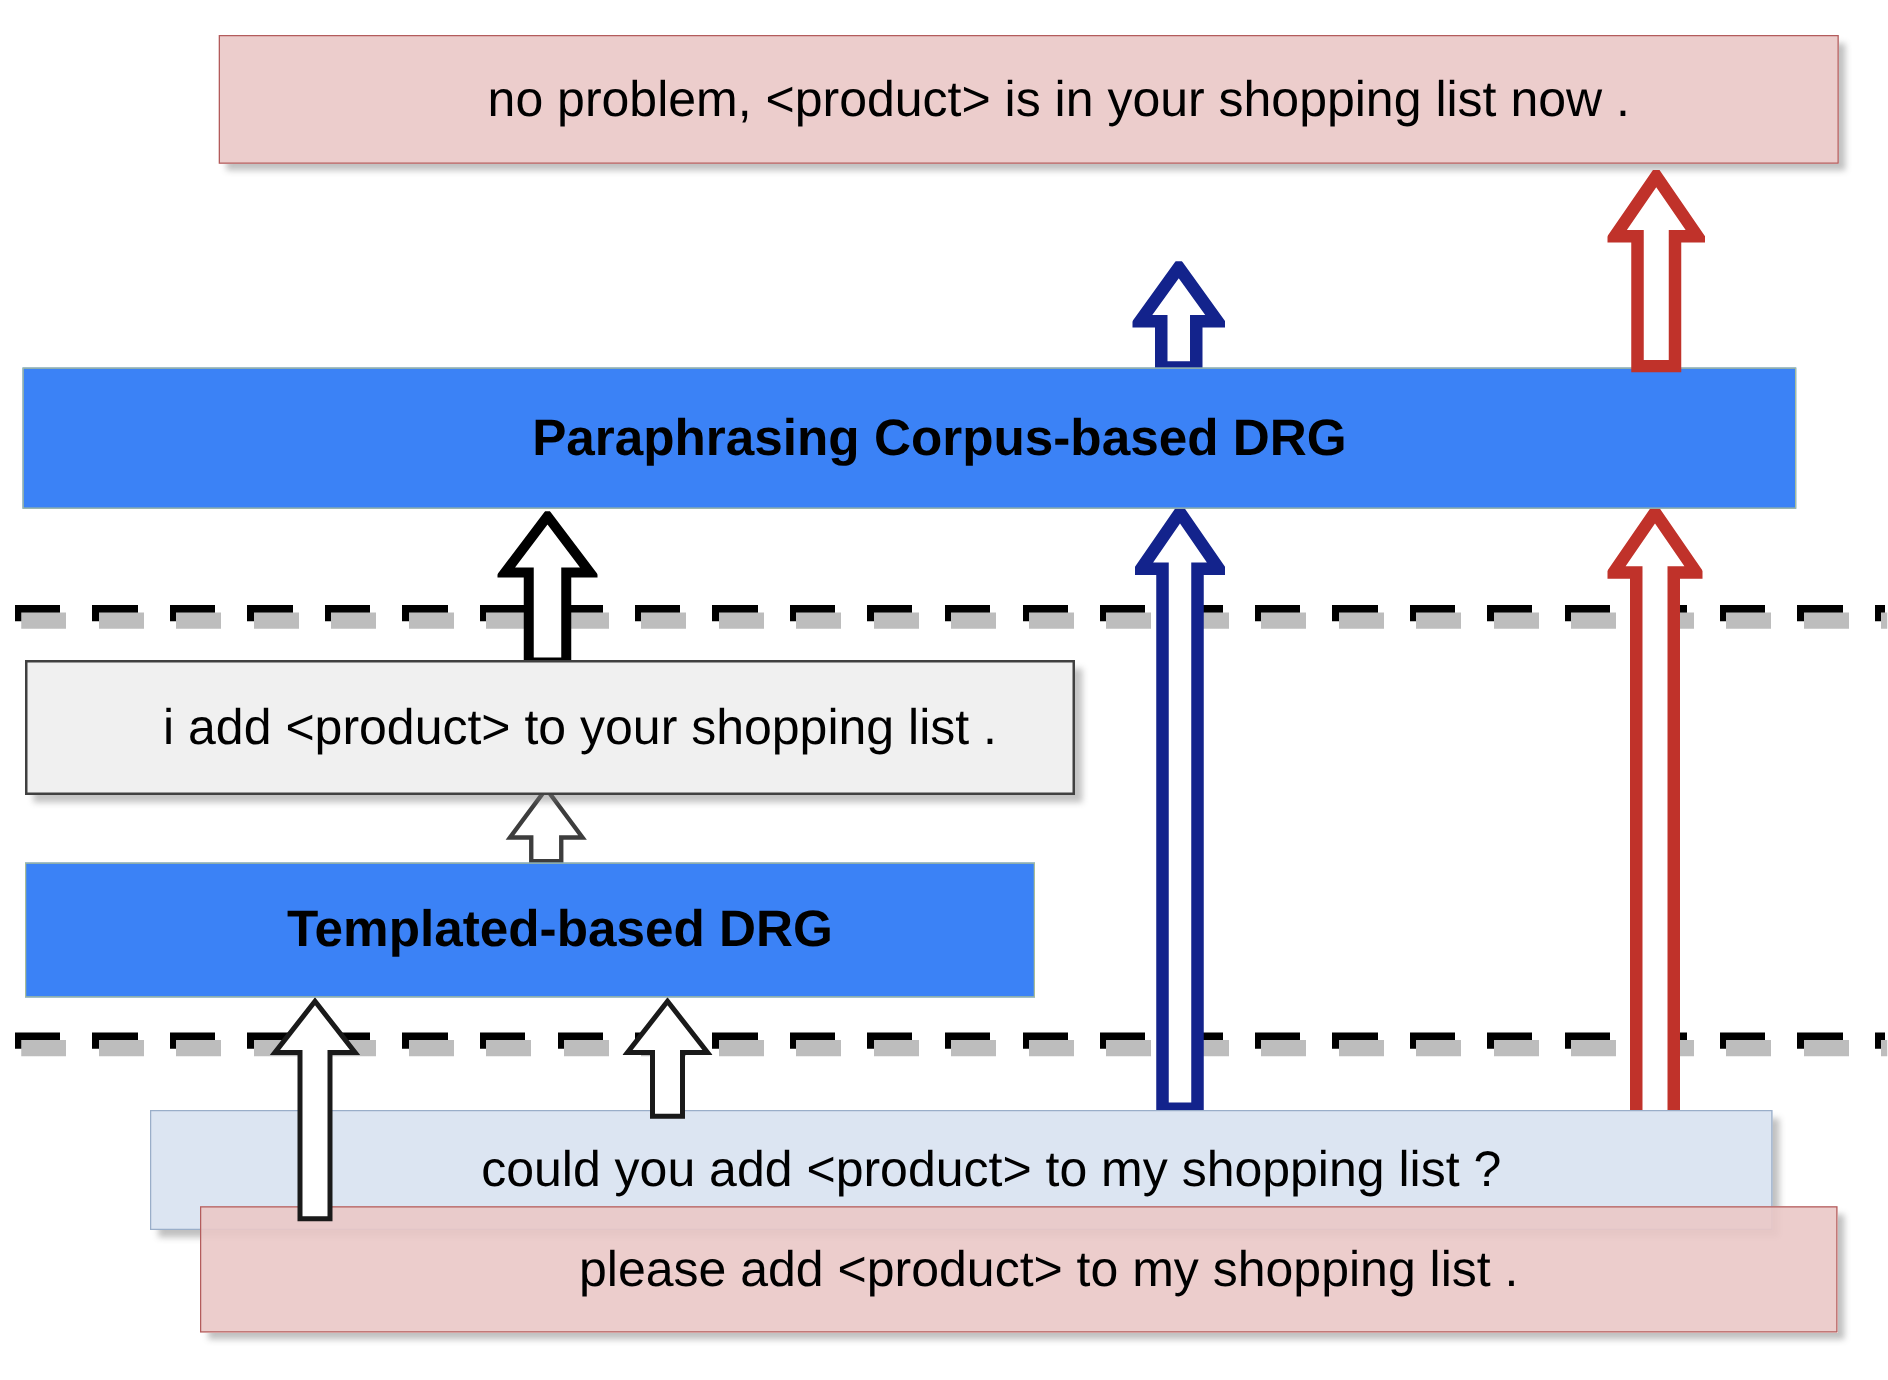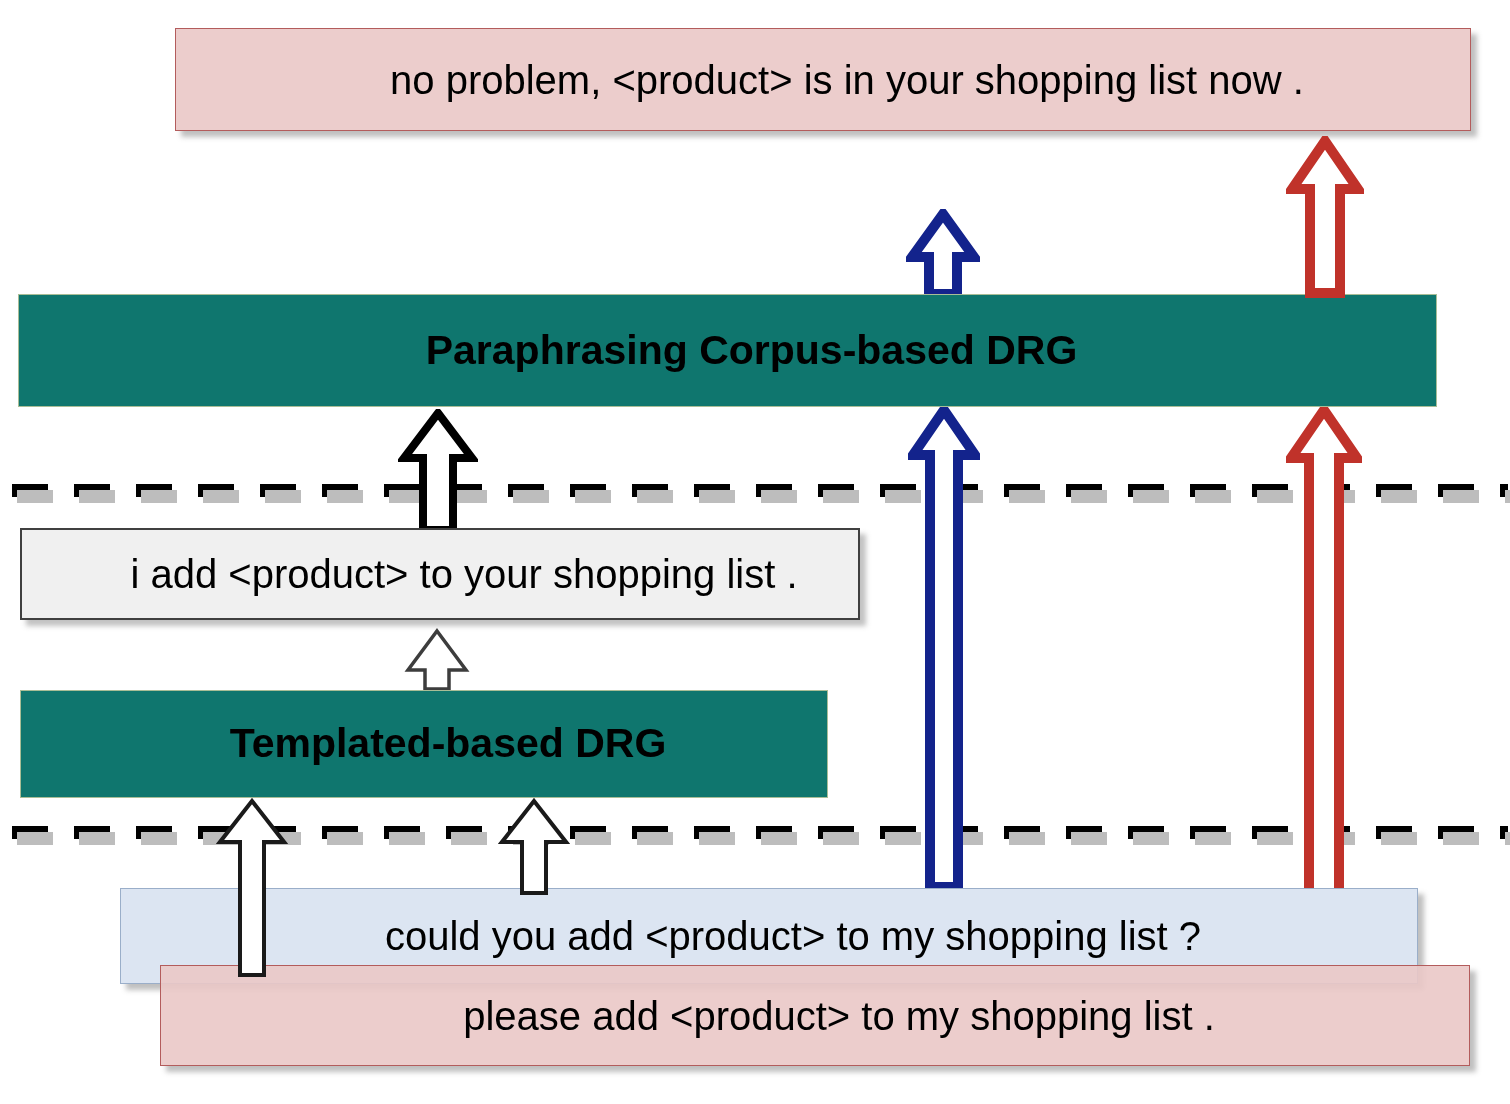--- a/index.html
+++ b/index.html
@@ -35,21 +35,21 @@
     background: #dce5f2;
     border: 1px solid #9aaec9;
     box-shadow: 6px 6px 5px rgba(90,90,90,0.38);
   }
   .box-pink {
     background: rgba(234, 200, 199, 0.90);
     border: 1px solid #b35c5c;
     box-shadow: 6px 6px 5px rgba(90,90,90,0.38);
   }
   .box-green {
-    background: #0f766e;
+    background: #3b82f6;
     border: 1px solid #a9bd96;
   }
   .box-gray {
     background: #f0f0f0;
     border: 2px solid #404040;
     box-shadow: 6px 6px 5px rgba(120,120,120,0.45);
   }
 
   .sentence {
     font-size: 40px;
@@ -148,21 +148,21 @@
   <div class="box box-pink sentence" style="left:175px; top:28px; width:1296px; height:103px; z-index:10;">
     <span>no problem, &lt;product&gt; is in your shopping list now .</span>
   </div>
 
   <div class="box box-green module" style="left:18px; top:294px; width:1419px; height:113px; z-index:11;">
     <span>Paraphrasing Corpus-based DRG</span>
   </div>
 
   <div class="dash-line" style="top:484px; z-index:5;"></div>
 
-  <div class="box box-gray sentence" style="left:20px; top:528px; width:840px; height:92px; z-index:8;text-align:right;">
+  <div class="box box-gray sentence" style="left:20px; top:528px; width:840px; height:108px; z-index:8;text-align:right;">
     <span>i add &lt;product&gt; to your shopping list .</span>
   </div>
 
   <div class="box box-green module" style="left:20px; top:690px; width:808px; height:108px; z-index:8;">
     <span>Templated-based DRG</span>
   </div>
 
   <div class="dash-line" style="top:826px; z-index:5;"></div>
 
   <div class="box box-blue sentence" style="left:120px; top:888px; width:1298px; height:96px; z-index:7;">

